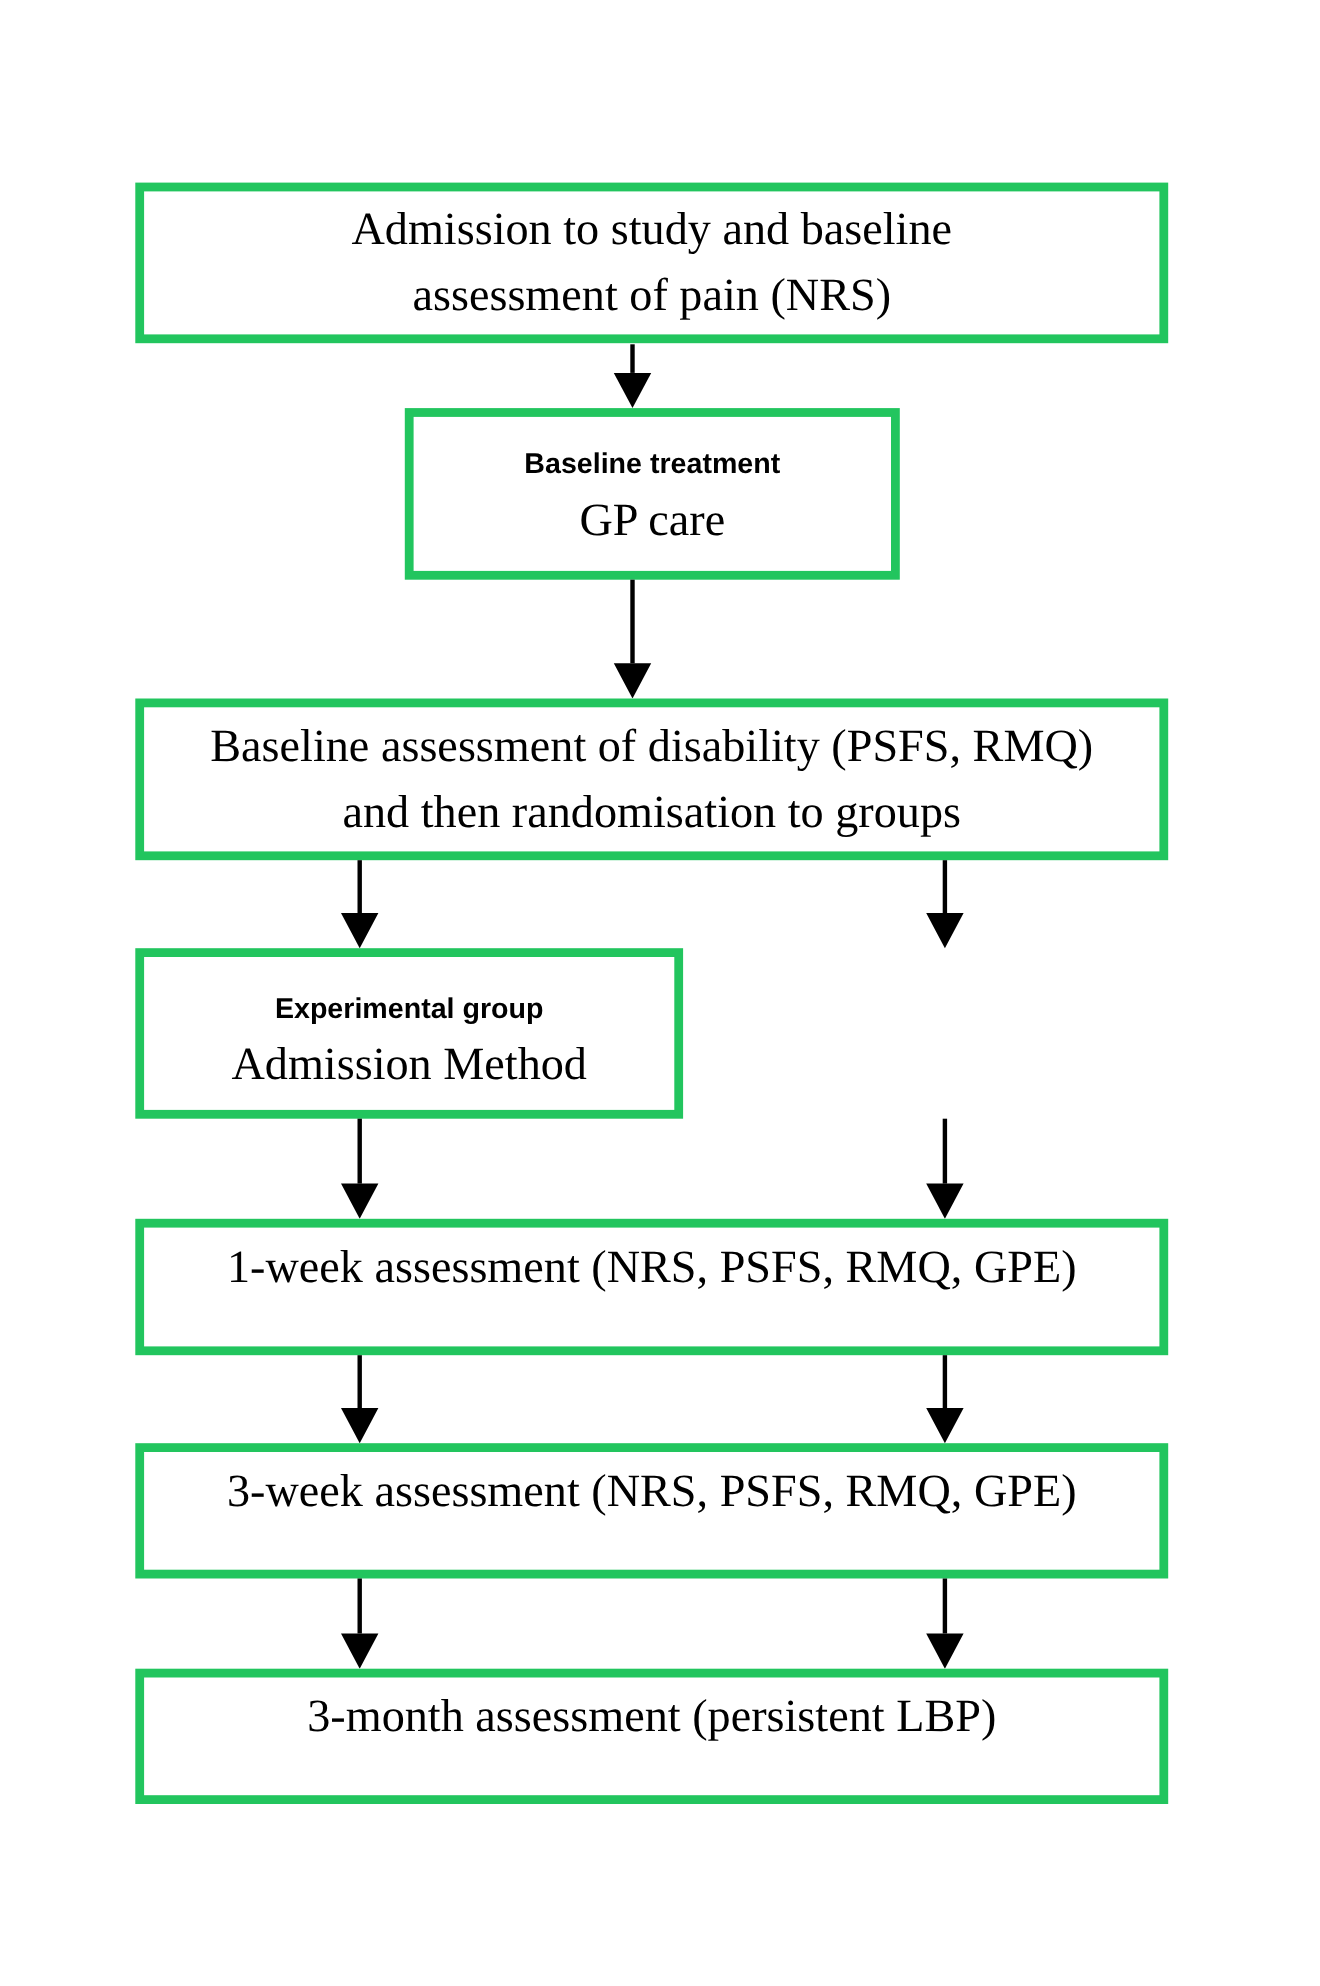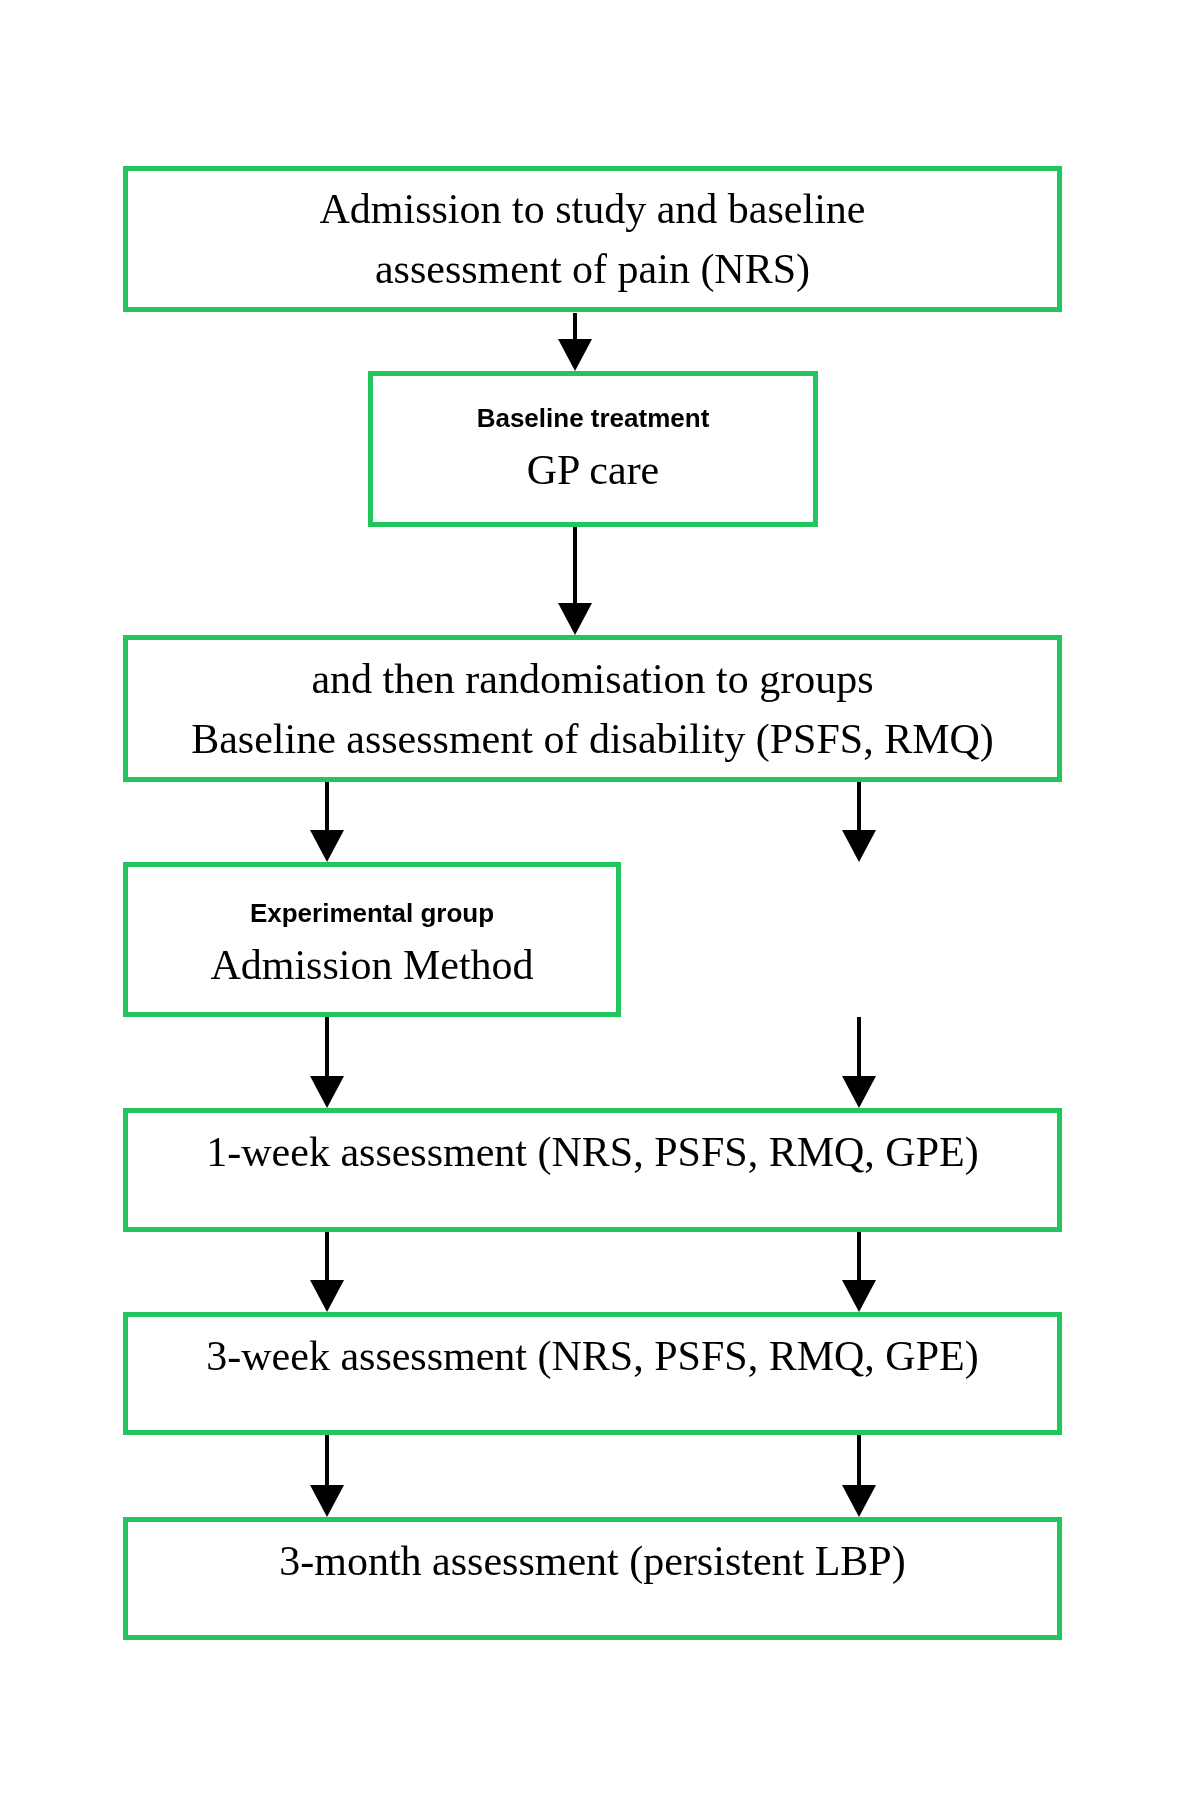--- a/index.html
+++ b/index.html
@@ -10,21 +10,21 @@
   .canvas {
     position: relative;
     width: 1200px;
     height: 1805px;
     background: #ffffff;
     overflow: hidden;
   }
   .box {
     position: absolute;
     box-sizing: border-box;
-    border: 5px solid #22c55e;
+    border: 8px solid #22c55e;
     background: #ffffff;
     display: flex;
     flex-direction: column;
     align-items: center;
     justify-content: center;
     text-align: center;
     color: #000000;
   }
   .serif-line {
     font-family: "Liberation Serif", serif;
@@ -87,22 +87,22 @@
     <div class="bold-line">Baseline treatment</div>
     <div class="serif-line">GP care</div>
   </div>
 
   <div class="arrow" style="left:558px; top:527px; height:108px">
     <div class="arrow-stem"></div>
     <div class="arrow-head"></div>
   </div>
 
   <div class="box" style="left:123px; top:635px; width:939px; height:147px">
+    <div class="serif-line">Baseline assessment of disability (PSFS, RMQ)</div>
     <div class="serif-line">and then randomisation to groups</div>
-    <div class="serif-line">Baseline assessment of disability (PSFS, RMQ)</div>
   </div>
 
   <div class="arrow" style="left:310px; top:782px; height:80px">
     <div class="arrow-stem"></div>
     <div class="arrow-head"></div>
   </div>
   <div class="arrow" style="left:842px; top:782px; height:80px">
     <div class="arrow-stem"></div>
     <div class="arrow-head"></div>
   </div>

